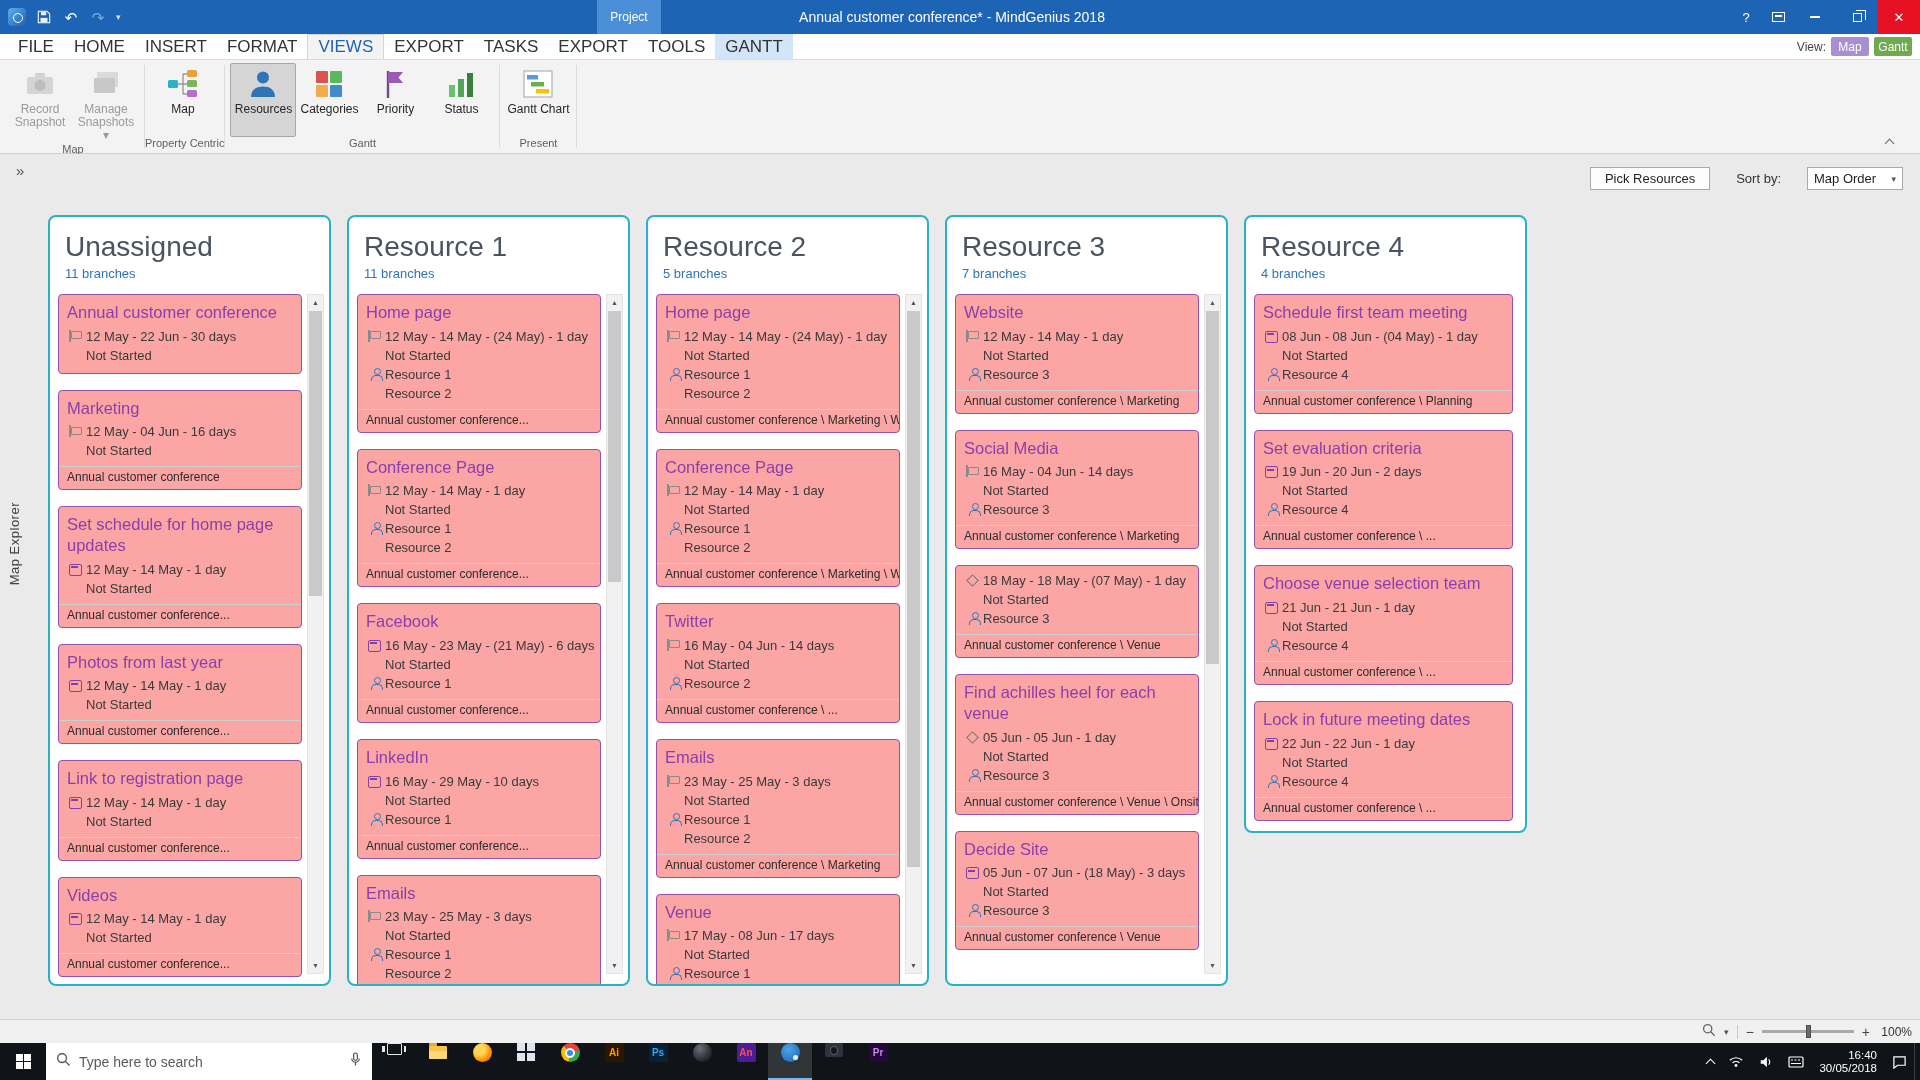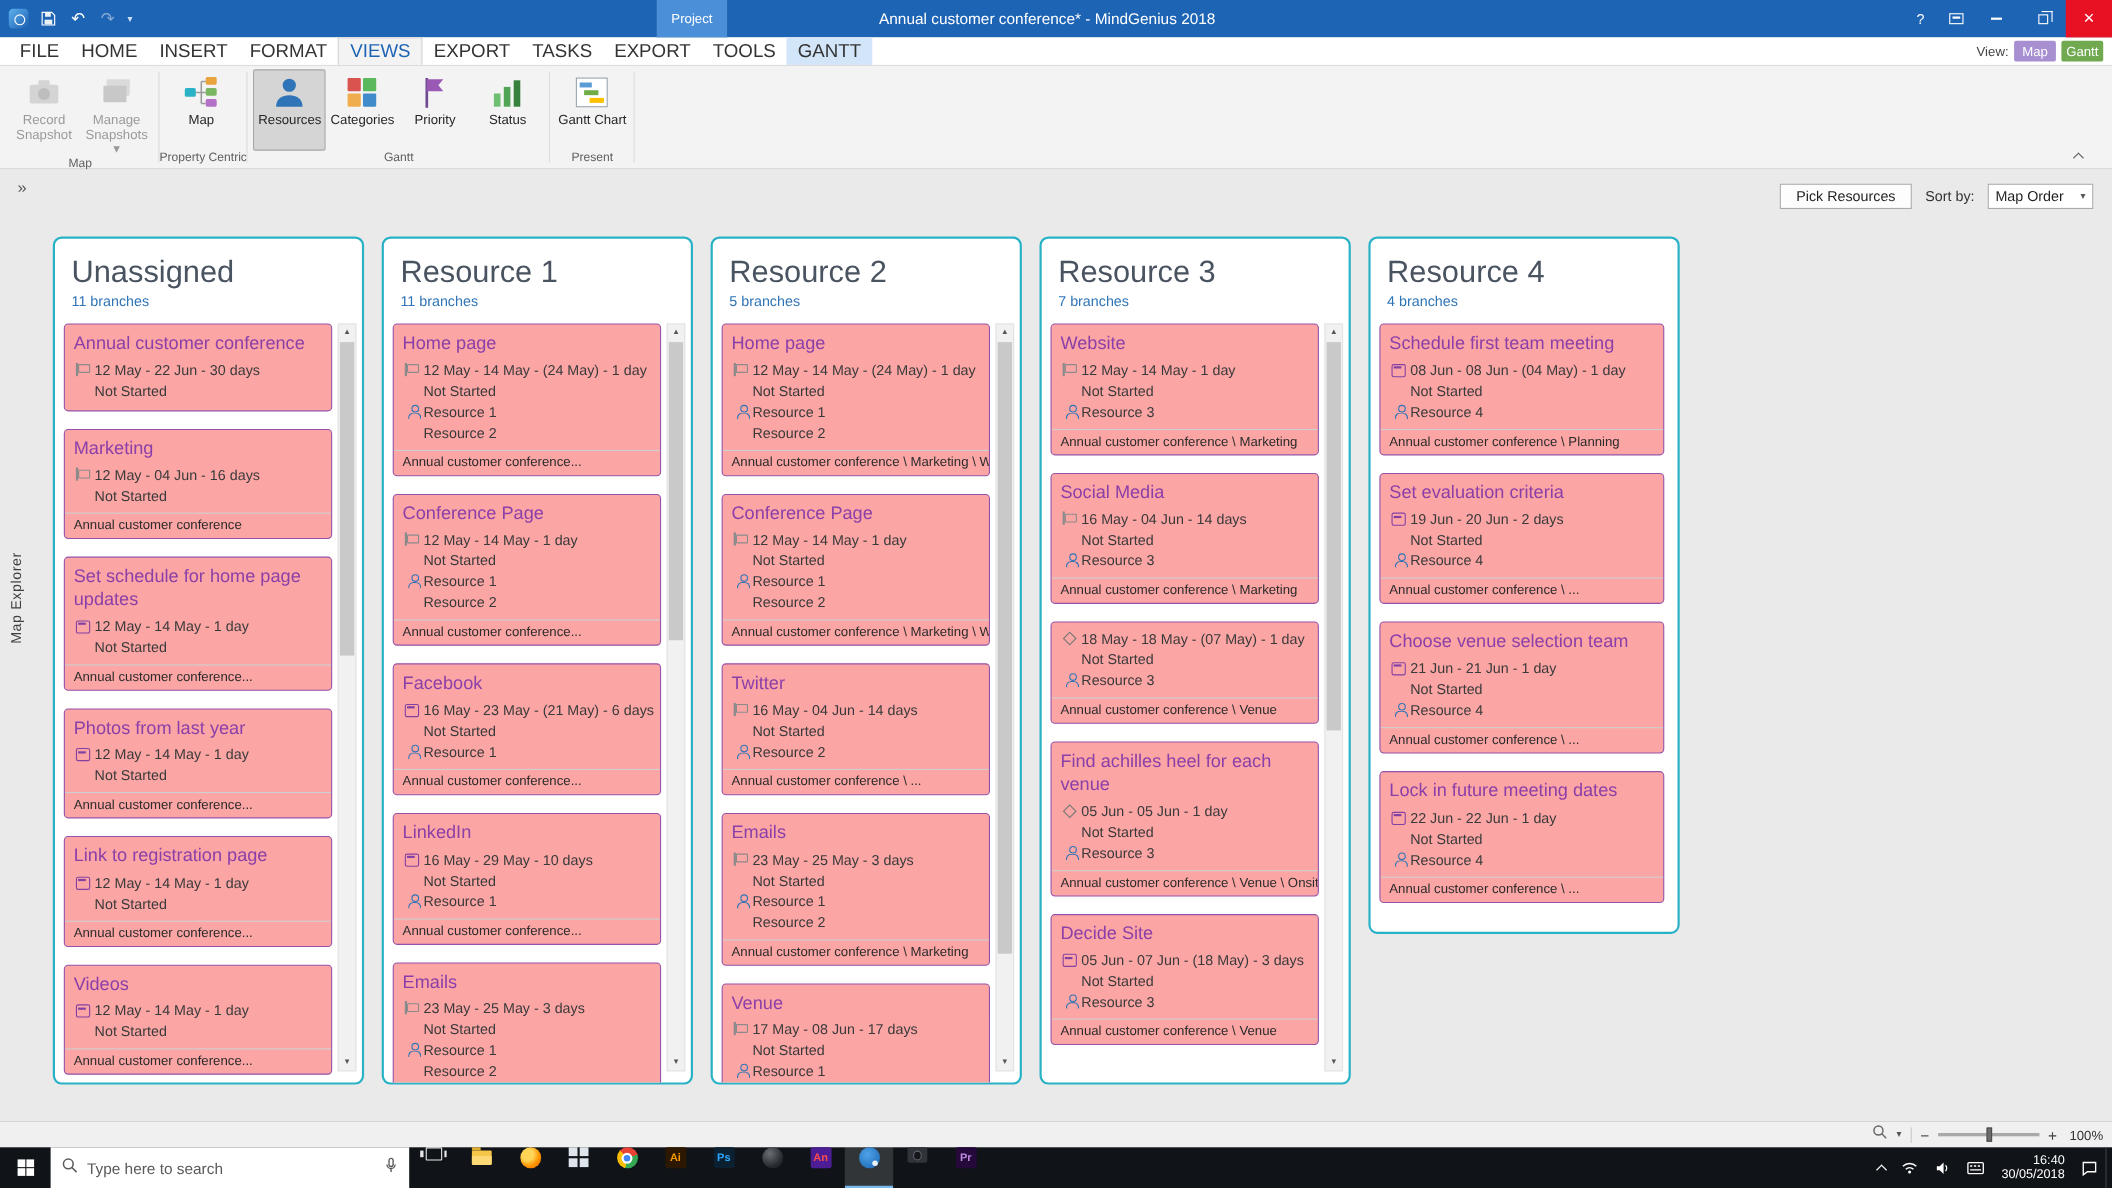--- a/index.html
+++ b/index.html
@@ -52,30 +52,30 @@
   .rlabel{font-size:12px;color:#262626;text-align:center;line-height:13px}
   .rbtn-active{background:#d5d5d5;border-color:#a8a8a8}
   .rbtn-disabled .rlabel{color:#9a9a9a}
   .ribbon-collapse{position:absolute;right:26px;bottom:7px;width:9px;height:9px}
   .ribbon-collapse::before{content:"";position:absolute;left:1px;top:3px;width:6px;height:6px;border-left:1.5px solid #666;border-top:1.5px solid #666;transform:rotate(45deg)}
 
   
   .content{flex:1;position:relative;background:#eaeaea;overflow:hidden}
   .expander{position:absolute;left:16px;top:8px;color:#555;font-size:15px}
   .map-explorer{position:absolute;left:7px;top:348px;writing-mode:vertical-rl;transform:rotate(180deg);font-size:13px;color:#3f3f3f;letter-spacing:.5px}
-  .content-controls{position:absolute;top:13px;right:17px;display:flex;align-items:center;gap:12px}
+  .content-controls{position:absolute;top:13px;right:17px;display:flex;align-items:center;gap:26px}
   .pick-btn{background:#fdfdfd;border:1px solid #ababab;font-size:13px;padding:3px 14px;color:#1f1f1f;font-family:inherit}
   .sort-label{font-size:13px;color:#333}
   .sort-dd{background:#fff;border:1px solid #ababab;font-size:13px;width:96px;height:23px;display:flex;align-items:center;justify-content:space-between;padding:0 6px;color:#1f1f1f}
   .dd-caret{font-size:9px;color:#555}
 
   
   .board{position:absolute;left:48px;top:61px;display:flex;gap:16px;align-items:flex-start}
   .column{width:283px;background:#fff;border:2px solid #29b2c6;border-radius:8px;display:flex;flex-direction:column;height:771px;flex:none}
-  .column-fit{height:auto;padding-bottom:16px}
+  .column-fit{height:auto;padding-bottom:0}
   .col-title{font-size:28px;color:#4a5360;margin:14px 15px 3px;font-weight:400}
   .col-branches{font-size:13px;color:#2e74b6;margin:0 15px 11px}
   .col-body{flex:1;overflow:hidden;position:relative;padding:2px 27px 10px 8px}
   .column-fit .col-body{padding-right:12px;flex:none;overflow:visible}
   .card{border:1.5px solid #9552a8;border-radius:4px;background:#fca5a5;padding-top:7px;margin-bottom:16px;overflow:hidden}
   .card:last-child{margin-bottom:0}
   .card-title{margin:0 8px 6px;font-size:16.5px;color:#8b3fa8;line-height:1.25}
   .card > .card-title:last-child{margin-bottom:9px}
   .cline{margin:0 8px 3px;padding-left:19px;font-size:13px;color:#3a3a3a;line-height:16px;position:relative;white-space:nowrap}
   .card > .cline:last-child{margin-bottom:9px}

